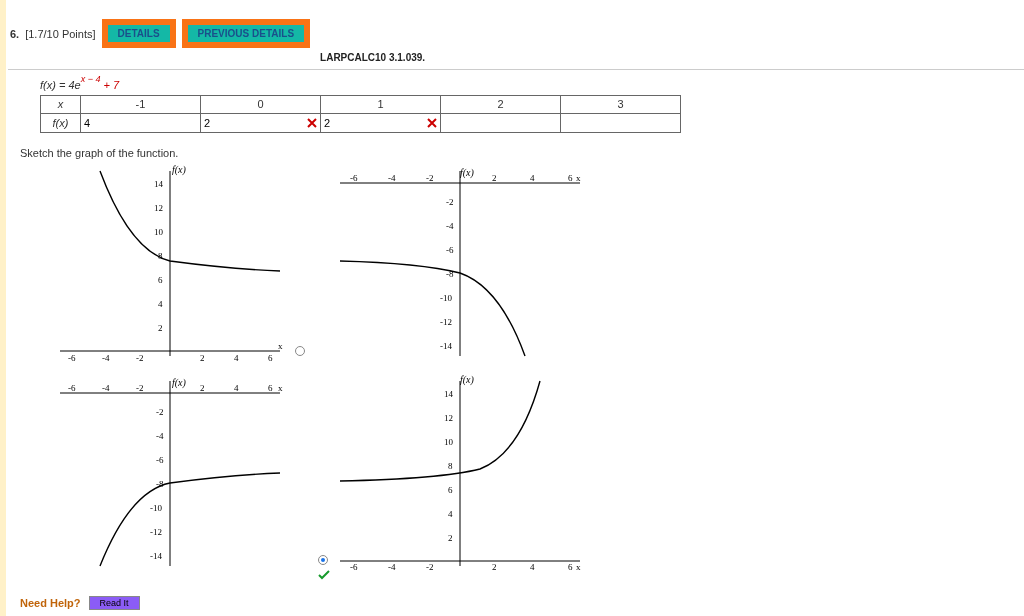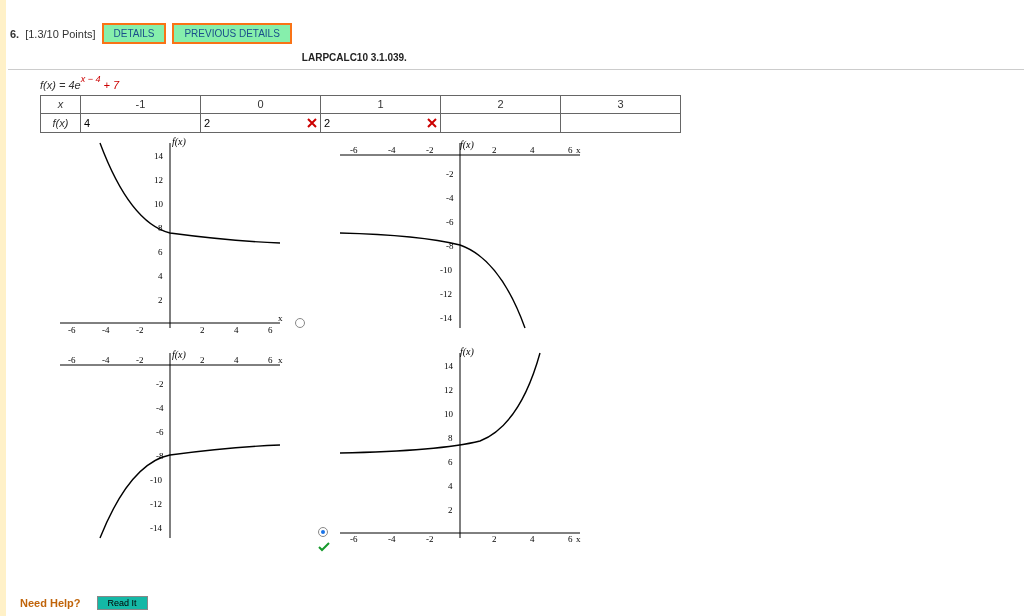--- a/index.html
+++ b/index.html
@@ -11,26 +11,27 @@
     background: #fff;
   }
   .page { width: 1024px; height: 616px; overflow: hidden; position: relative; }
   .leftbar { position: absolute; left: 0; top: 0; width: 6px; height: 616px; background: #fff1c8; }
   .header {
     display: flex; align-items: center; gap: 6px;
     padding: 4px 8px 6px 10px;
   }
   .qnum { font-weight: bold; }
   .btn {
-    border: 2px solid #f97316;
+    border: 6px solid #f97316;
     color: #1a4f8b;
-    background: #86efac;
+    background: #14b8a6;
     padding: 3px 10px;
     font-size: 10px;
     cursor: pointer;
+    font-weight: bold;
   }
   .source { font-size: 10px; color: #222; margin-left: 4px; font-weight: bold; margin-top: 48px; }
   .hr { border-top: 1px solid #ccc; margin: 0 0 0 8px; }
   .content { padding: 6px 0 0 20px; }
   .prompt { margin: 2px 0 4px 0; }
   .formula { margin: 0 0 4px 20px; font-style: italic; }
   .formula sup { font-size: 9px; position: relative; top: -2px; }
   .red { color: #c00; }
   table.valtable { border-collapse: collapse; margin-left: 20px; }
   table.valtable td, table.valtable th {
@@ -57,38 +58,38 @@
   .radio {
     width: 10px; height: 10px; border: 1px solid #888; border-radius: 50%;
     position: absolute;
   }
   .radio.sel::after {
     content: ''; display: block; width: 4px; height: 4px; border-radius: 50%;
     background: #1a73e8; margin: 2px;
   }
   .check-below { position: absolute; }
   .check-below svg { width: 12px; height: 12px; }
-  .needhelp { position: absolute; left: 20px; bottom: 6px; display: flex; align-items: center; gap: 16px; }
+  .needhelp { position: absolute; left: 20px; bottom: 6px; display: flex; align-items: center; gap: 8px; }
   .needhelp-label { color: #c0640a; font-weight: bold; }
   .readit {
-    border: 1px solid #888; background: #14b8a6; font-size: 9px;
+    border: 1px solid #888; background: #8b5cf6; font-size: 9px;
     padding: 1px 10px; cursor: pointer;
   }
   .fxlabel { font-family: 'Times New Roman', serif; font-style: italic; font-size: 10px; }
   .ticklbl { font-family: 'Times New Roman', serif; font-size: 9px; }
 </style>
 </head>
 <body>
 <div class="page">
 
 <div class="leftbar"></div>
 
 <div class="header">
   <span class="qnum">6.</span>
-  <span>[1.3/10 Points]</span>
+  <span>[1.7/10 Points]</span>
   <button class="btn">DETAILS</button>
   <button class="btn">PREVIOUS DETAILS</button>
   <span class="source">LARPCALC10 3.1.039.</span>
 </div>
 <div class="hr"></div>
 
 <div class="content">
   <div class="formula">
     <span>f(x) = 4e</span><sup class="red">x − 4</sup><span class="red"> + 7</span>
   </div>
@@ -140,20 +141,21 @@
       <td class="ansbox">
               <div class="ans-wrap">
         <input class="ans-input" value="" style="">
         <span class="mark"></span>
       </div>
             </td>
     </tr>
   </tbody>
       </table>
 
+  <div class="sketch-label">Sketch the graph of the function.</div>
 
   <div class="graphs-zone">
     <div class="grow">
 
       <div class="gcell" style="width:250px;height:200px;">
         <svg width="250" height="200">
           <text class="fxlabel" x="132" y="12">f(x)</text>
           <line x1="20" y1="190" x2="240" y2="190" stroke="#000" stroke-width="1"></line>
           <line x1="130" y1="10" x2="130" y2="195" stroke="#000" stroke-width="1"></line>
           <text class="ticklbl" x="238" y="188">x</text>

